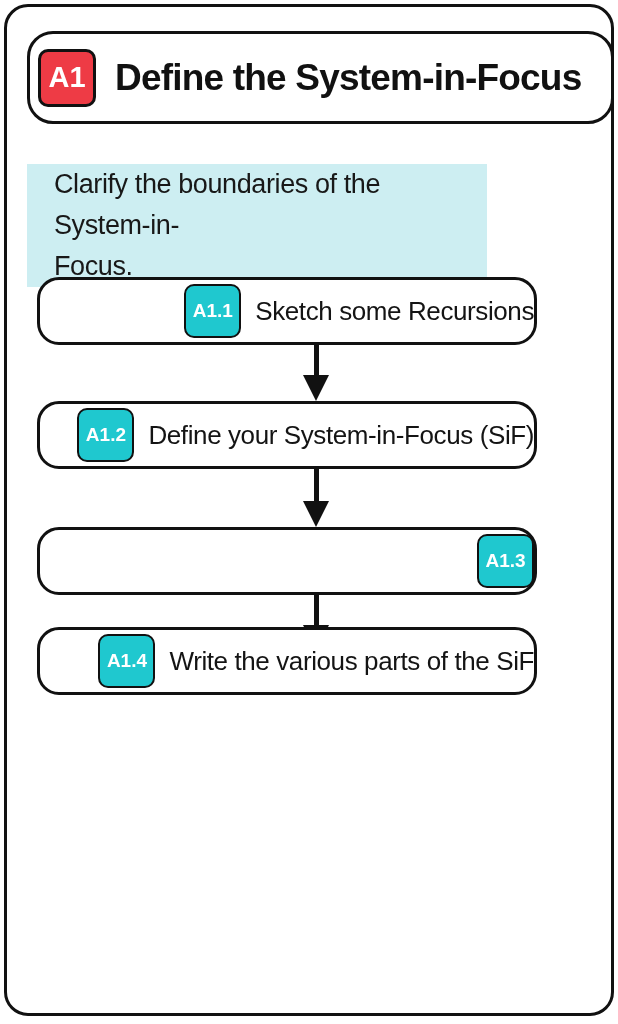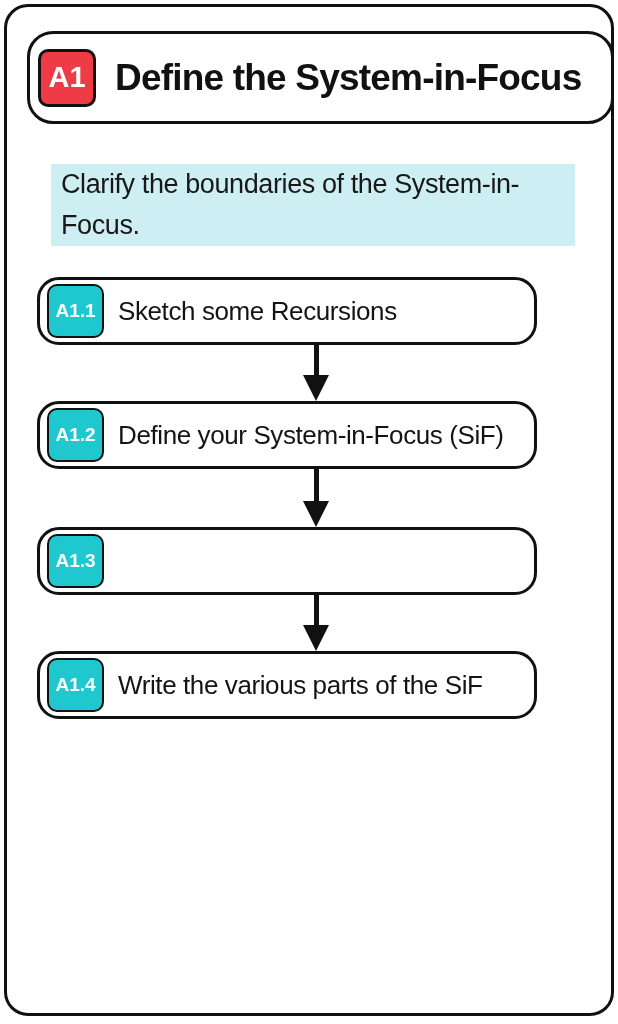--- a/index.html
+++ b/index.html
@@ -55,41 +55,42 @@
     font-size: 37px;
     font-weight: 700;
     letter-spacing: -0.8px;
     white-space: nowrap;
     color: #111111;
   }
 
   .highlight {
     position: absolute;
     box-sizing: border-box;
-    left: 44px; top: 157px;
-    width: 524px;
-    padding: 0 10px;
+    left: 20px; top: 157px;
+    width: 460px;
+    padding: 0 27px;
     background: #cdeef2;
     font-size: 27px;
     line-height: 41px;
     letter-spacing: -0.4px;
     color: #181818;
   }
   .highlight span { display: block; }
 
   .step {
     position: absolute;
     box-sizing: border-box;
     left: 30px;
     width: 500px; height: 68px;
     border: 3px solid #111111;
     border-radius: 22px;
     background: #ffffff;
     display: flex;
     align-items: center;
+    justify-content: flex-end;
   }
   .step-badge {
     box-sizing: border-box;
     width: 57px; height: 54px;
     margin-left: 7px;
     background: #1fc8cf;
     border: 2.5px solid #111111;
     border-radius: 10px;
     color: #ffffff;
     font-weight: 700;
@@ -123,21 +124,21 @@
     border-top: 26px solid #111111;
     margin-top: -1px;
   }
   #arrow-1 { top: 338px; height: 56px; }
   #arrow-2 { top: 462px; height: 58px; }
   #arrow-3 { top: 588px; height: 56px; }
 
   #step-1 { top: 270px; }
   #step-2 { top: 394px; }
   #step-3 { top: 520px; }
-  #step-4 { top: 644px; }
+  #step-4 { top: 620px; }
 </style>
 </head>
 <body>
 
 <div class="stage">
 
   <div class="frame">
 
     <div class="header-box">
       <div class="a1-badge">A1</div>

